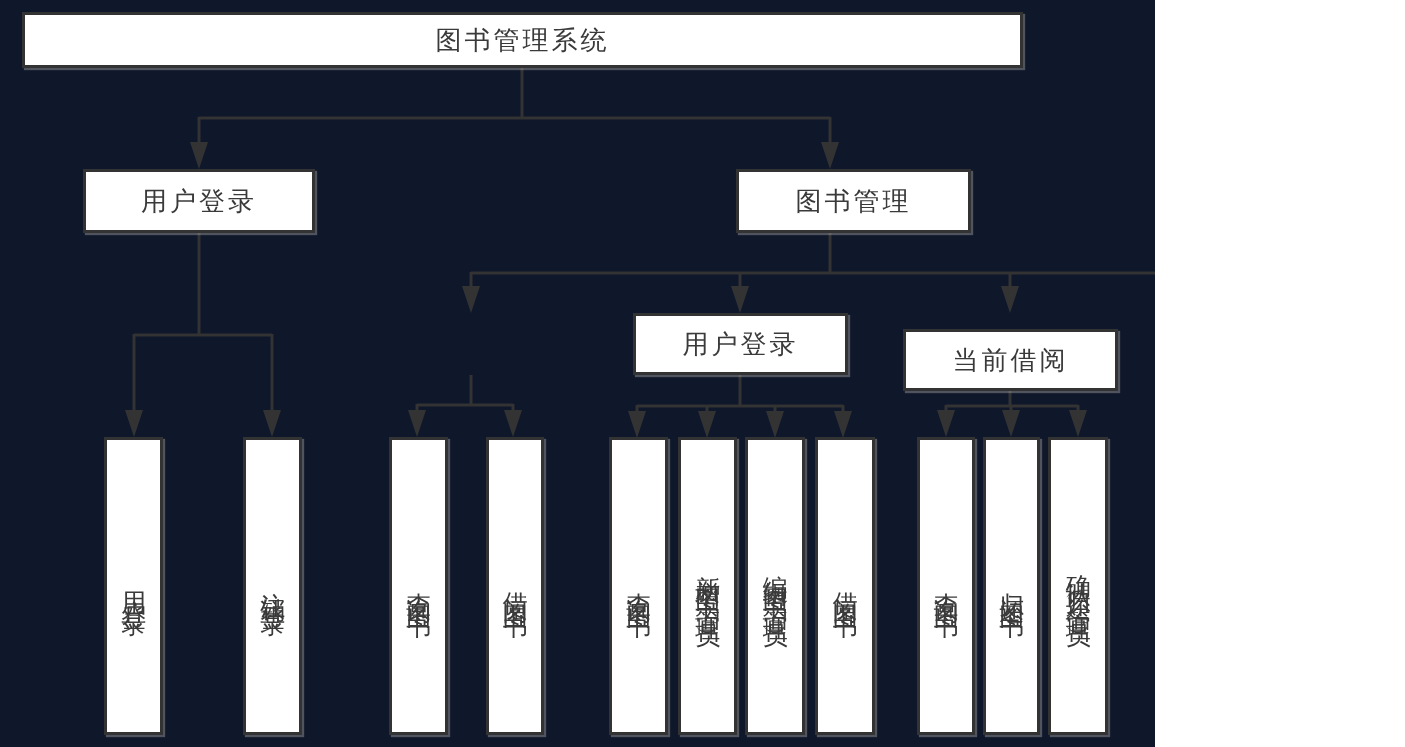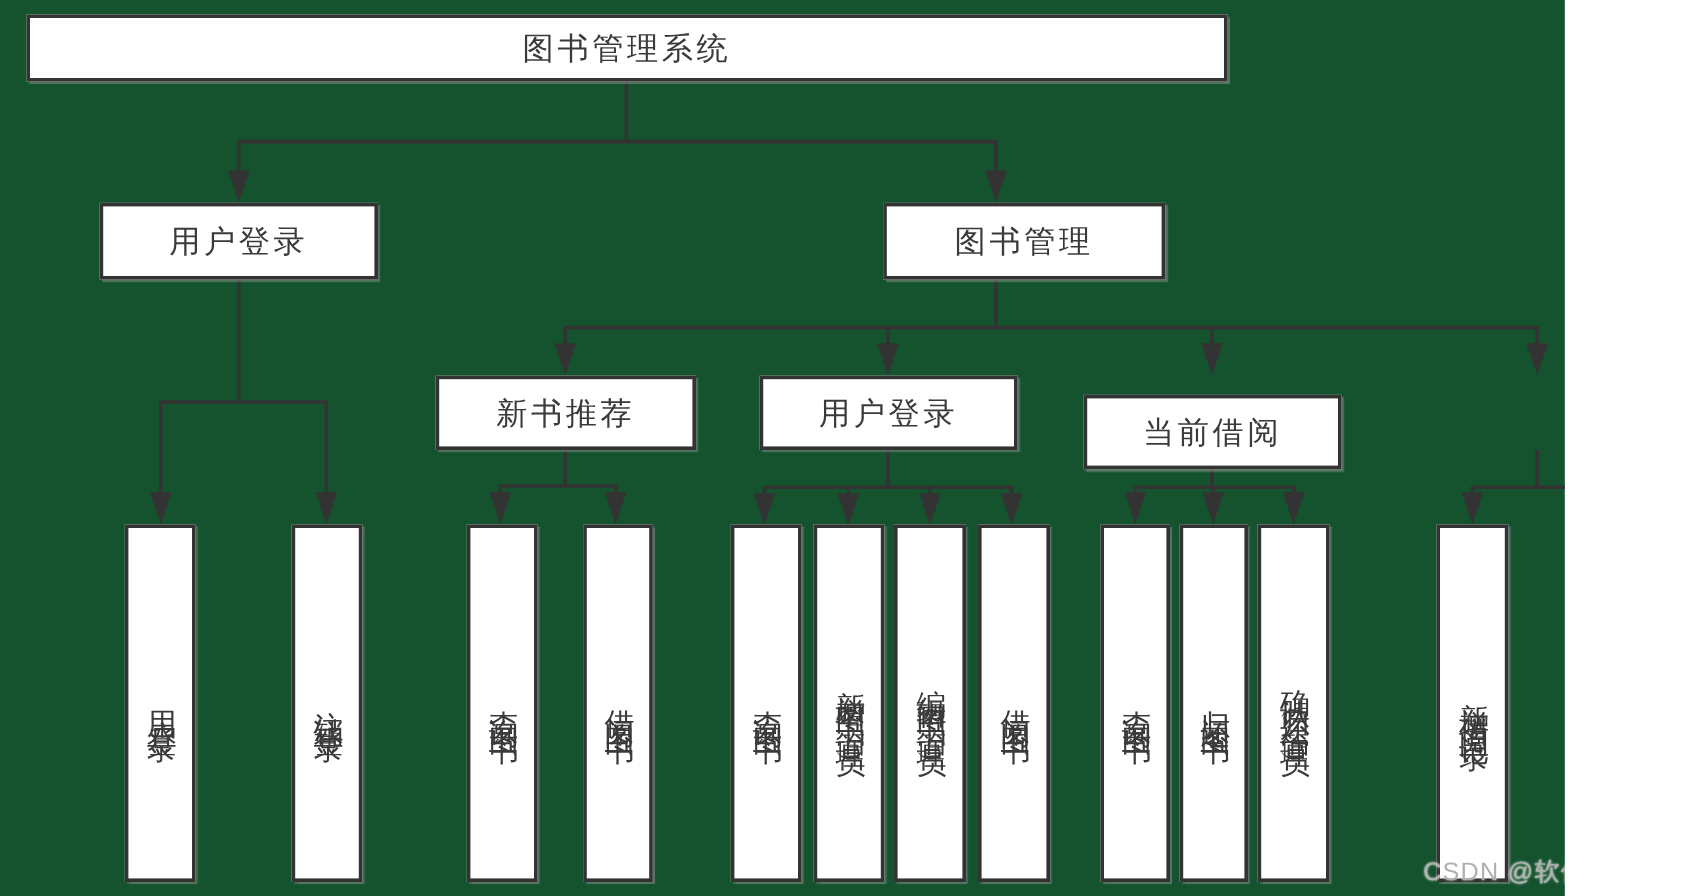--- a/index.html
+++ b/index.html
@@ -1,19 +1,19 @@
 <!DOCTYPE html>
 <html><head>
 <meta charset="utf-8">
 <style>
   html,body{margin:0;padding:0;background:#ffffff;}
   .canvas{
     position:relative;
-    width:1304px;height:747px;
-    background:#14532d;
+    width:1155px;height:747px;
+    background:#0f172a;
     font-family:"Liberation Sans","DejaVu Sans",sans-serif;
     overflow:hidden;
   }
   .connectors{position:absolute;left:0;top:0;z-index:1;}
   .node{
     position:absolute;
     box-sizing:border-box;
     border:3px solid #333333;
     background:#ffffff;
     color:#3a3a3a;
@@ -103,21 +103,20 @@
       <path d="M1218 410 L1236 410 L1227 437 Z" fill="#333333"></path>
       <path d="M1342 405 L1342 419" stroke="#333333" stroke-width="3" fill="none"></path>
       <path d="M1333 410 L1351 410 L1342 437 Z" fill="#333333"></path>
     </svg>
 
   <div class="node h" style="left:22px;top:12px;width:1001px;height:56px">图书管理系统</div>
 
   <div class="node h" style="left:83px;top:169px;width:232px;height:64px">用户登录</div>
   <div class="node h" style="left:736px;top:169px;width:235px;height:64px">图书管理</div>
 
-  <div class="node h" style="left:363px;top:313px;width:217px;height:62px">新书推荐</div>
   <div class="node h" style="left:633px;top:313px;width:215px;height:62px">用户登录</div>
   <div class="node h" style="left:903px;top:329px;width:215px;height:62px">当前借阅</div>
 
   <div class="node v" style="left:104px;top:437px;width:59px;height:298px">用户登录</div>
   <div class="node v" style="left:243px;top:437px;width:59px;height:298px">注销登录</div>
 
   <div class="node v" style="left:389px;top:437px;width:59px;height:298px">查询图书</div>
   <div class="node v" style="left:486px;top:437px;width:58px;height:298px">借阅图书</div>
 
   <div class="node v" style="left:609px;top:437px;width:59px;height:298px">查询图书</div>

